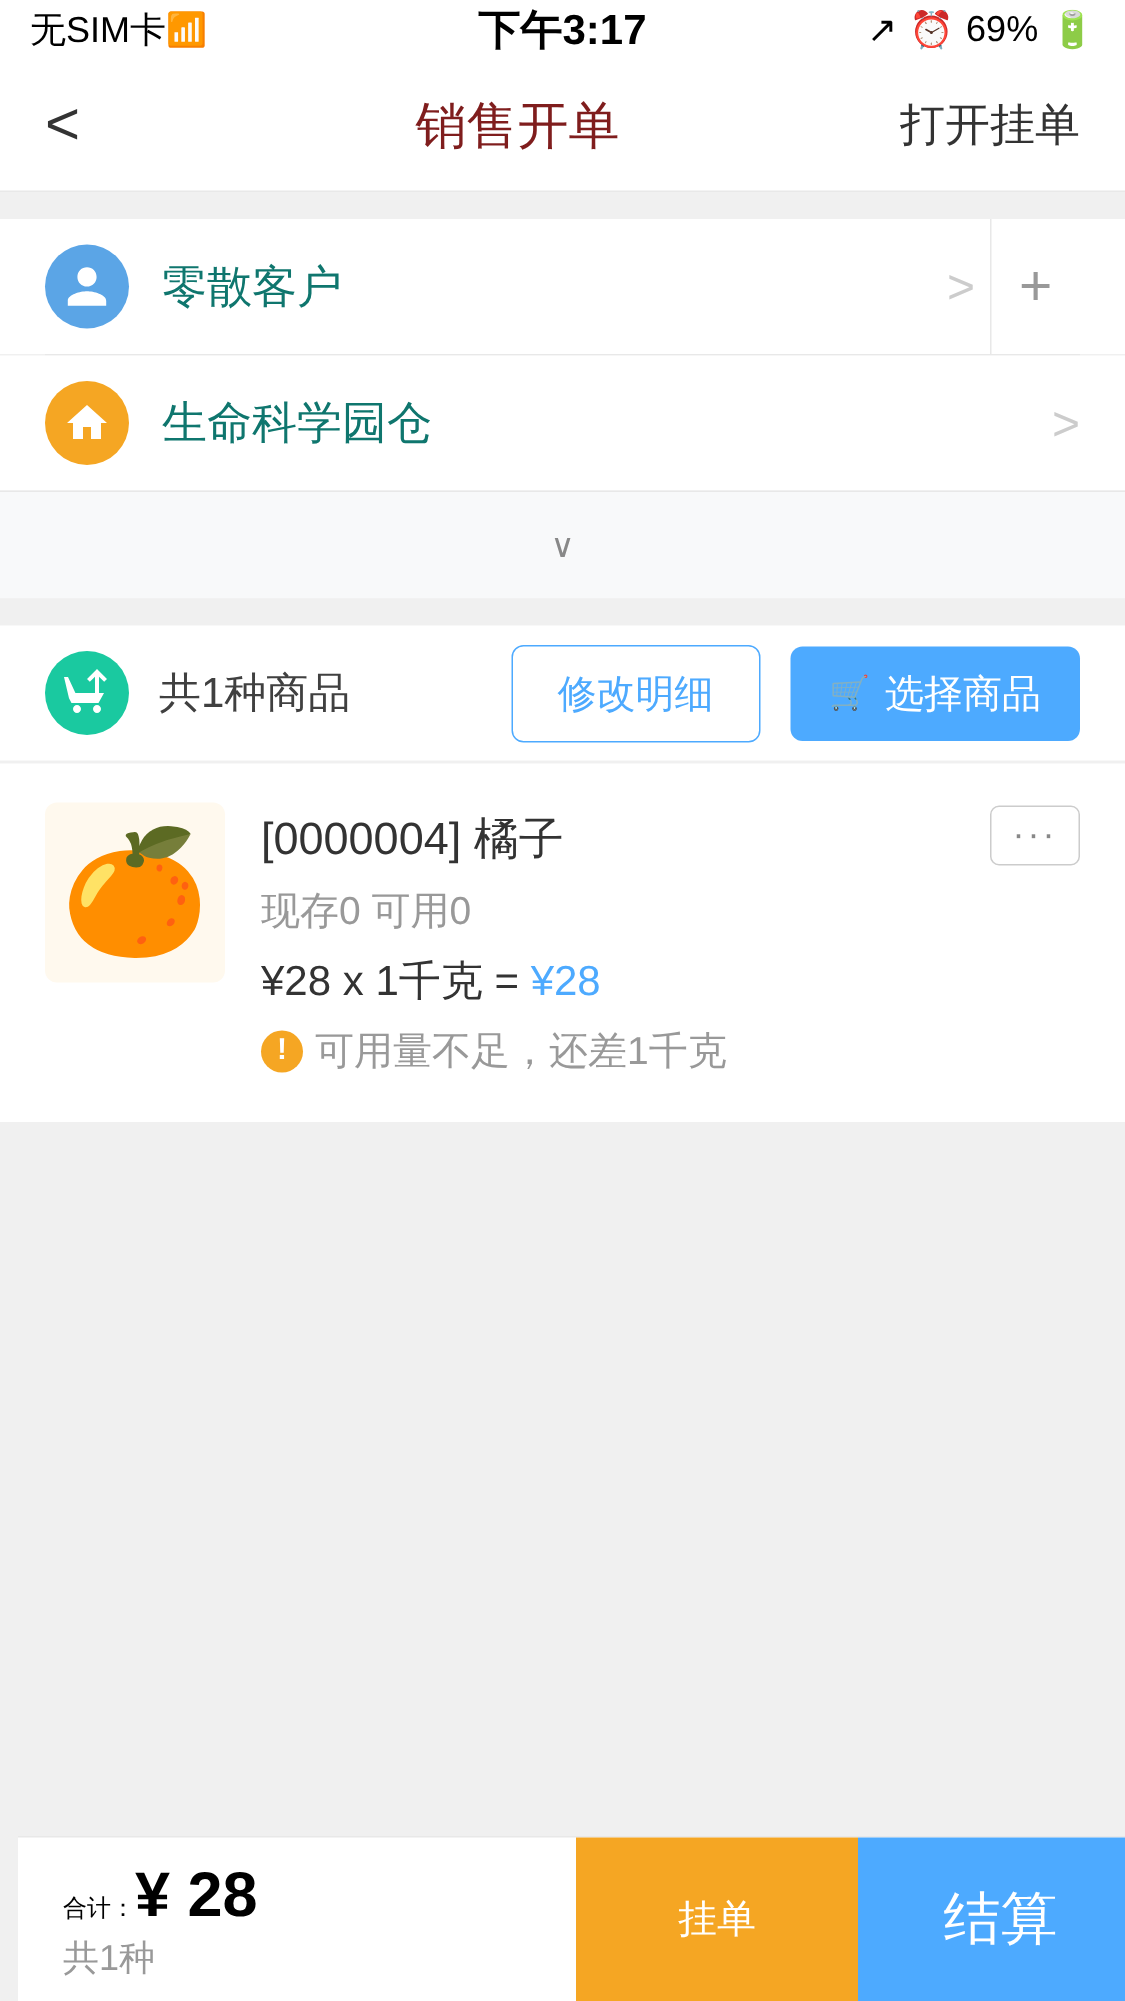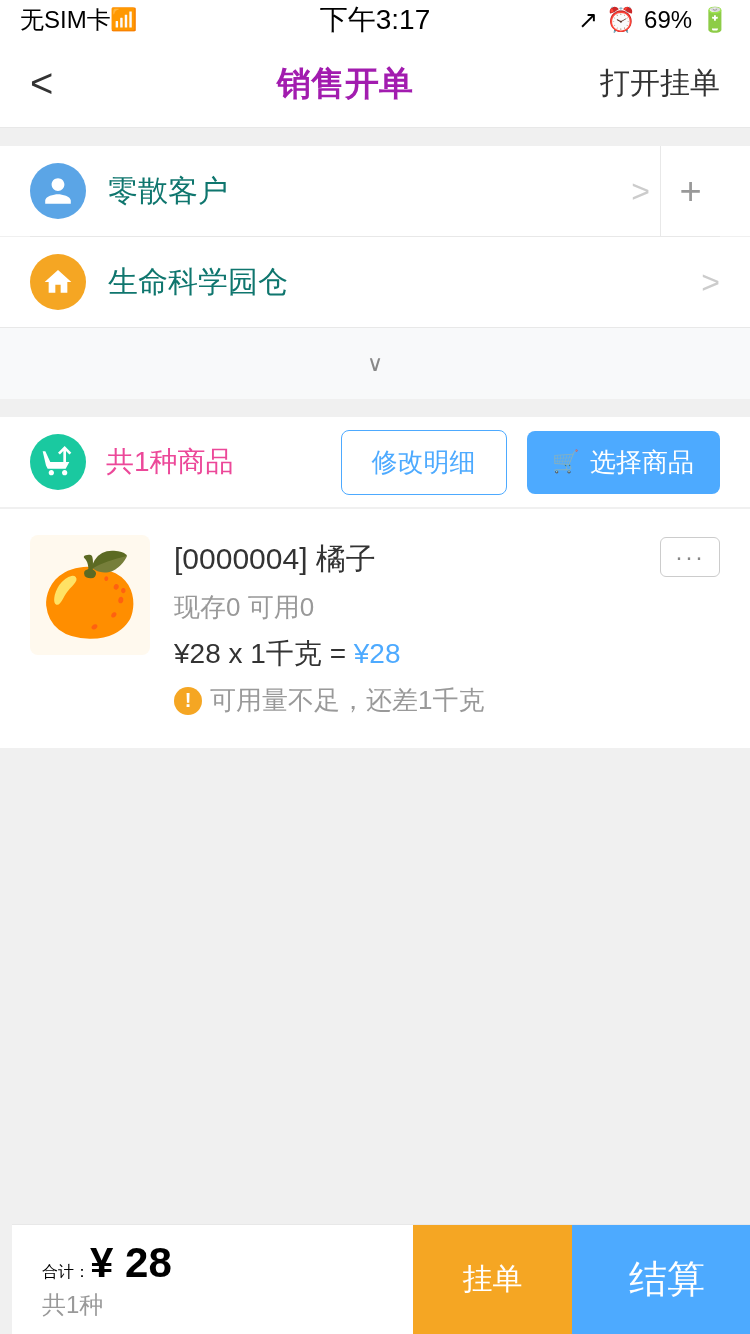--- a/index.html
+++ b/index.html
@@ -24,21 +24,21 @@
       font-weight: 500;
     }
     .status-left {
       display: flex;
       align-items: center;
       gap: 0;
       font-size: 24px;
     }
     .status-center {
       font-size: 28px;
-      font-weight: 400;
+      font-weight: 700;
       position: absolute;
       left: 50%;
       transform: translateX(-50%);
     }
     .status-right {
       display: flex;
       align-items: center;
       gap: 8px;
       font-size: 24px;
     }
@@ -55,22 +55,22 @@
       border-bottom: 1px solid #e8e8e8;
     }
     .nav-back {
       font-size: 40px;
       color: #333;
       cursor: pointer;
       width: 60px;
     }
     .nav-title {
       font-size: 34px;
-      font-weight: 700;
-      color: #a21caf;
+      font-weight: 400;
+      color: #7f1d1d;
     }
     .nav-action {
       font-size: 30px;
       color: #333;
       cursor: pointer;
     }
 
     
     .divider-gray {
       height: 18px;
@@ -162,21 +162,21 @@
       border-radius: 50%;
       background: #1ac9a0;
       display: flex;
       align-items: center;
       justify-content: center;
       flex-shrink: 0;
     }
     .product-count {
       flex: 1;
       font-size: 28px;
-      color: #ec4899;
+      color: #404040;
     }
     .btn-modify {
       border: 1.5px solid #4daaff;
       color: #4daaff;
       background: #fff;
       border-radius: 8px;
       padding: 14px 30px;
       font-size: 26px;
       cursor: pointer;
     }
@@ -291,25 +291,25 @@
     .bottom-total {
       flex: 1;
       padding: 0 30px;
     }
     .total-sub {
       font-size: 24px;
       color: #999;
       margin-top: 2px;
     }
     .btn-hang {
-      width: 159px;
+      width: 188px;
       height: 110px;
       background: #f5a623;
       color: #fff;
-      font-size: 30px;
+      font-size: 26px;
       font-weight: 500;
       display: flex;
       align-items: center;
       justify-content: center;
       cursor: pointer;
     }
     .btn-checkout {
       width: 190px;
       height: 110px;
       background: #4daaff;

